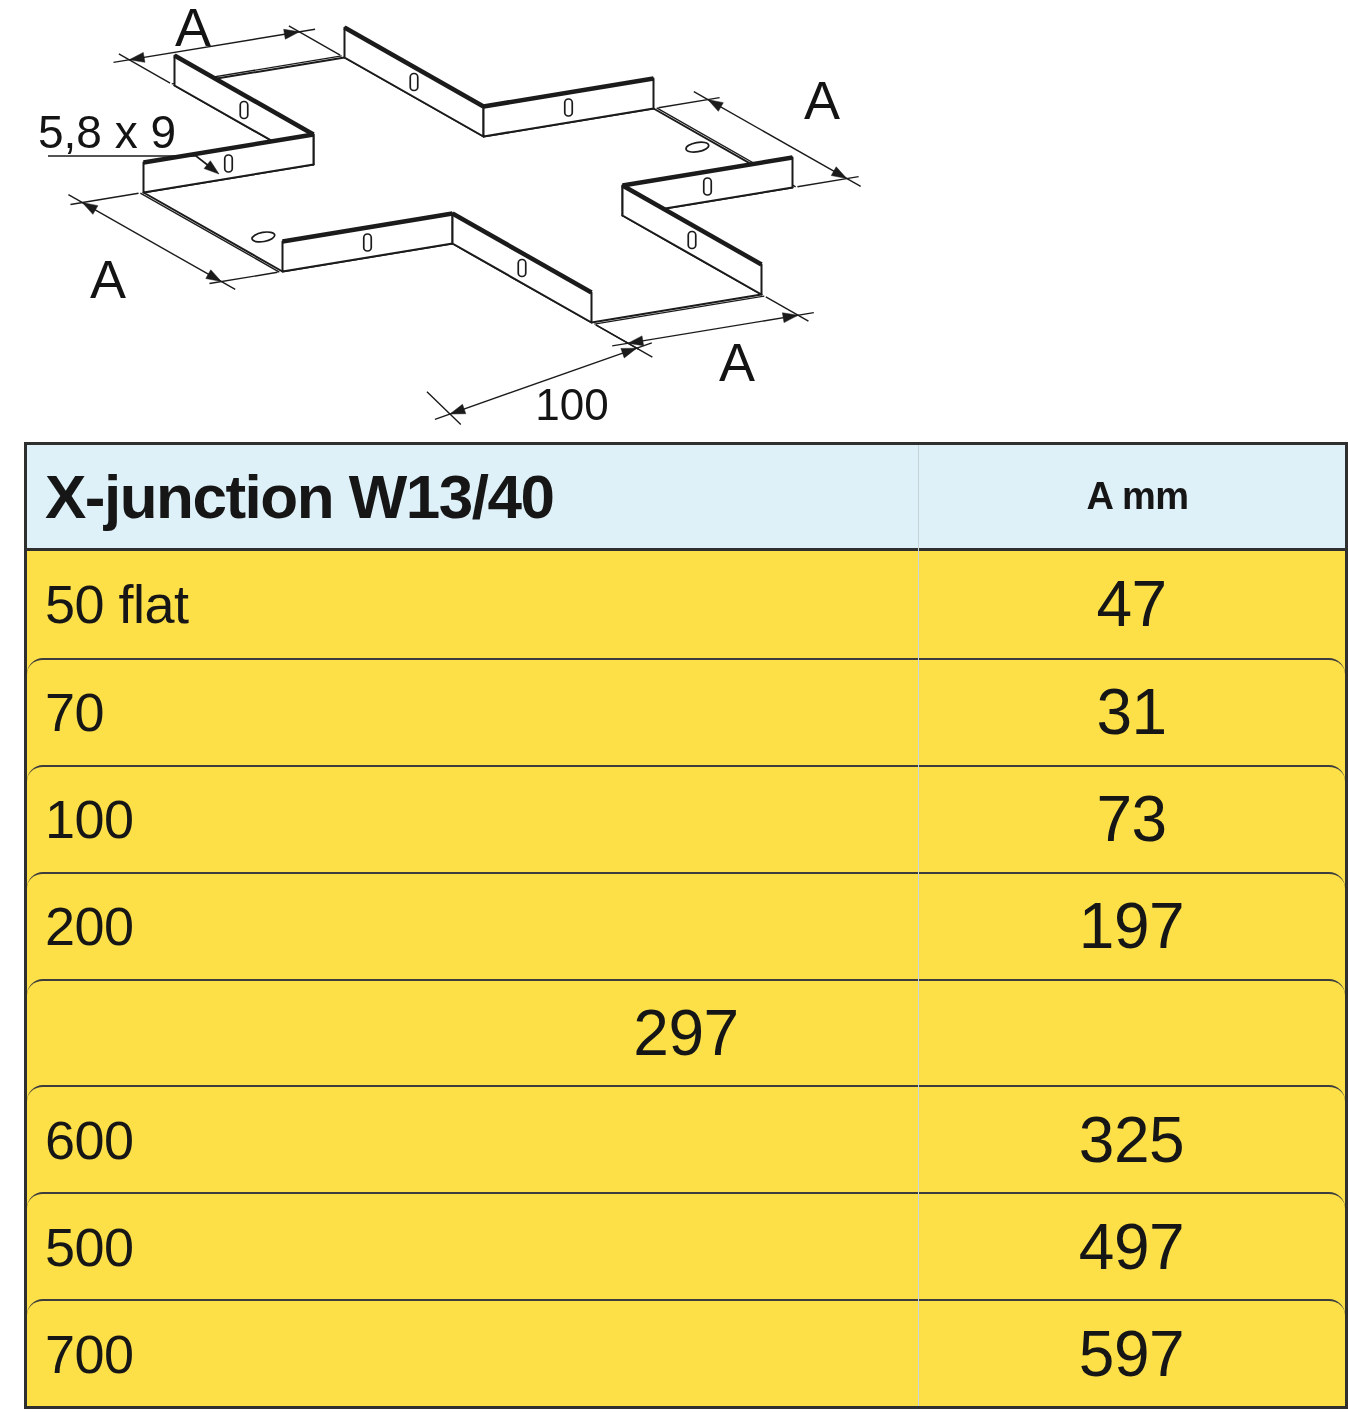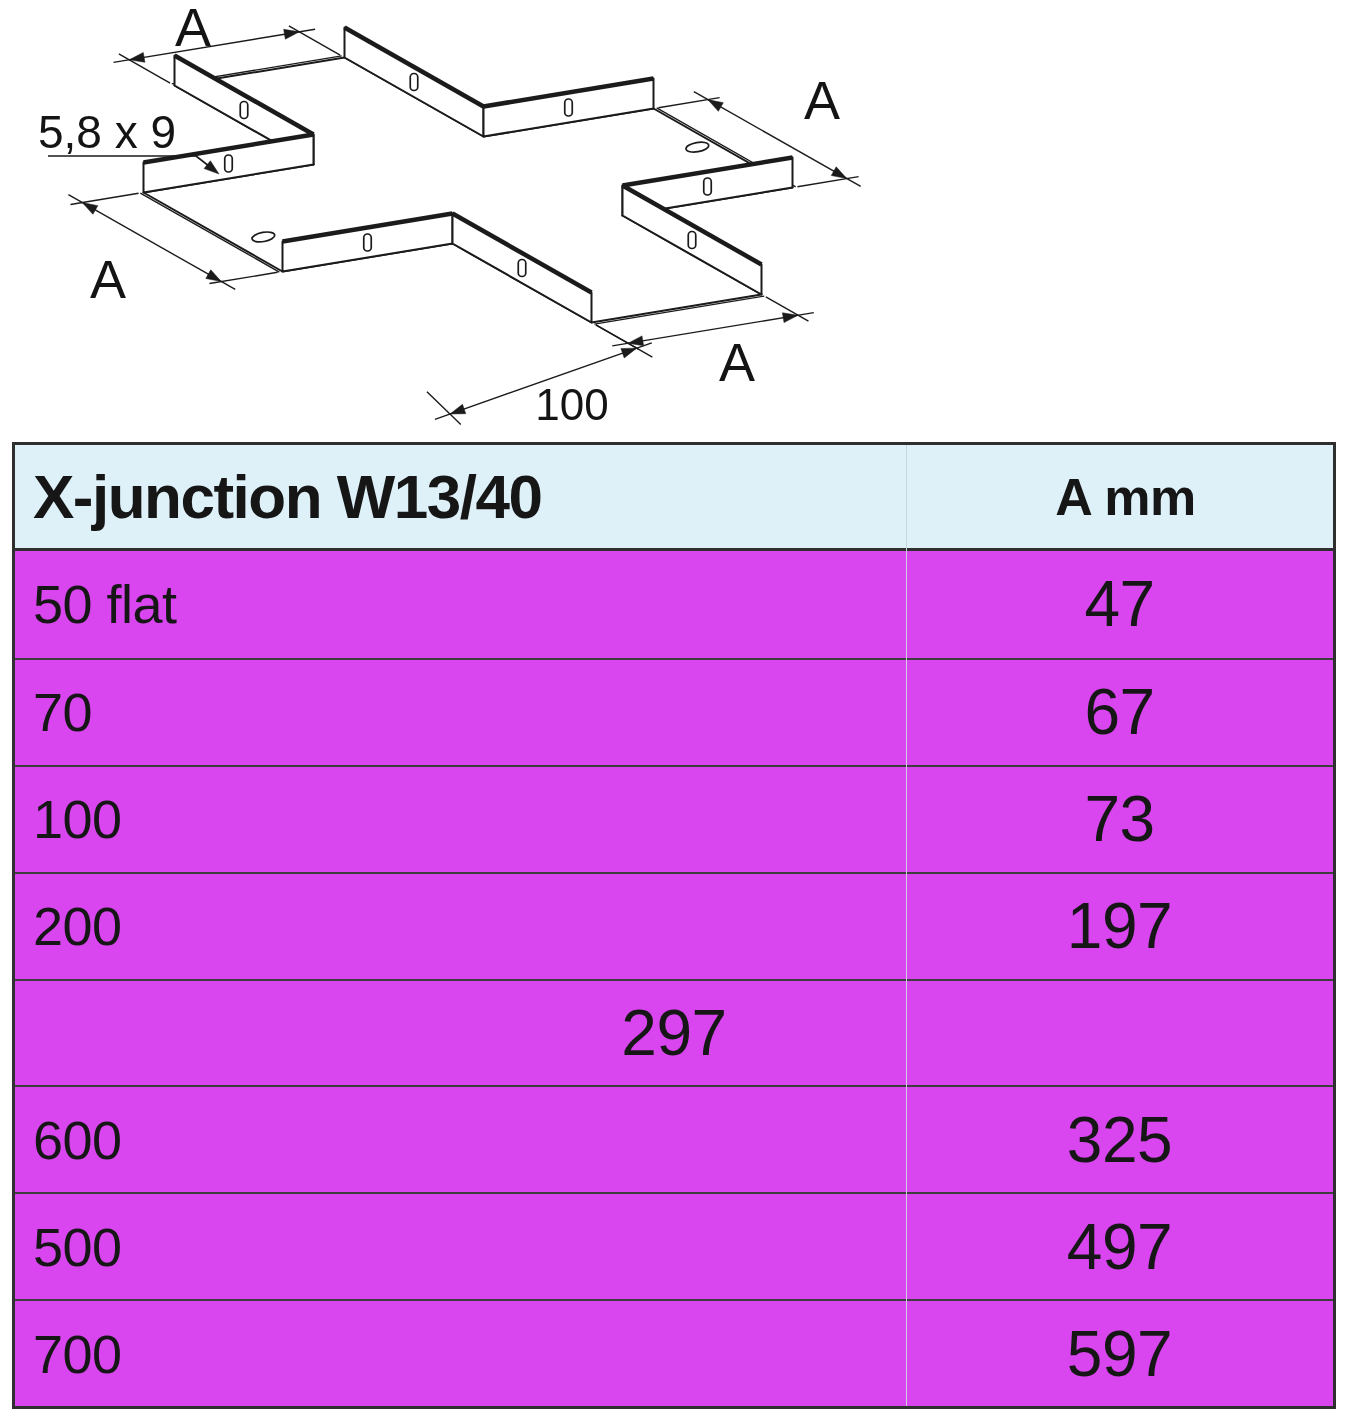--- a/index.html
+++ b/index.html
@@ -4,32 +4,32 @@
 <style>
   html,body{margin:0;padding:0;background:#fff;}
   body{width:1348px;height:1417px;font-family:"Liberation Sans",sans-serif;color:#161616;}
   .page{position:relative;width:1348px;height:1417px;overflow:hidden;background:#fff;}
   .drawing-wrap{position:absolute;left:0;top:0;width:1348px;height:442px;}
   svg text{fill:#141414;}
   .dim-label{font-size:54px;font-weight:400;}
   .slot-label{font-size:46px;}
   .width-label{font-size:44px;}
 
-  .spec-table{position:absolute;left:12px;top:442px;width:1324px;height:967px;
-              border:3px solid #2f2f2f;box-sizing:border-box;background:#d946ef;}
+  .spec-table{position:absolute;left:24px;top:442px;width:1324px;height:967px;
+              border:3px solid #2f2f2f;box-sizing:border-box;background:#fde047;}
   .col-divider{position:absolute;left:67.6%;top:0;bottom:0;width:1px;background:#c9d4da;z-index:3;}
   .thead{position:relative;height:106px;background:#def1f9;display:flex;
          border-bottom:3px solid #2f2f2f;box-sizing:border-box;z-index:2;}
-  .trow{position:relative;height:106.9px;display:flex;box-sizing:border-box;z-index:2;background:transparent;}
+  .trow{position:relative;height:106.9px;display:flex;box-sizing:border-box;z-index:2;background:transparent;border-radius:16px;}
   .trow + .trow{border-top:2px solid #3d3d3d;}
   .cell{display:flex;align-items:center;box-sizing:border-box;}
   .cell.c-label{flex:0 0 67.6%;padding-left:18px;font-size:54px;letter-spacing:-0.5px;}
   .cell.c-value{flex:1;justify-content:center;font-size:64px;letter-spacing:-0.5px;}
   .thead .c-label{font-size:62px;font-weight:bold;letter-spacing:-1.5px;}
-  .thead .c-value{font-size:52px;font-weight:bold;padding-left:12px;}
+  .thead .c-value{font-size:38px;font-weight:bold;padding-left:12px;}
 </style>
 </head>
 <body>
 
 <div class="page">
 
   <div class="drawing-wrap">
     <svg id="iso-svg" width="1348" height="442" viewBox="0 0 1348 442">
       <g id="gen-drawing">
           <polygon points="653.5,108.5 792.5,187.5 622.5,215.5 761.5,294.5 591.5,322.5 452.5,243.5 282.5,271.5 143.5,192.5 313.5,164.5 174.50000000000003,85.5 344.5,57.5 483.5,136.5" fill="#fff" stroke="#1b1b1b" stroke-width="2" stroke-linejoin="round"></polygon>
@@ -107,21 +107,21 @@
       <div class="cell c-label">X-junction W13/40</div>
       <div class="cell c-value">A mm</div>
     </div>
     <div id="rows">
         <div class="trow">
           <div class="cell c-label">50 flat</div>
           <div class="cell c-value">47</div>
         </div>
         <div class="trow">
           <div class="cell c-label">70</div>
-          <div class="cell c-value">67</div>
+          <div class="cell c-value">31</div>
         </div>
         <div class="trow">
           <div class="cell c-label">100</div>
           <div class="cell c-value">73</div>
         </div>
         <div class="trow">
           <div class="cell c-label">200</div>
           <div class="cell c-value">197</div>
         </div>
         <div class="trow">

